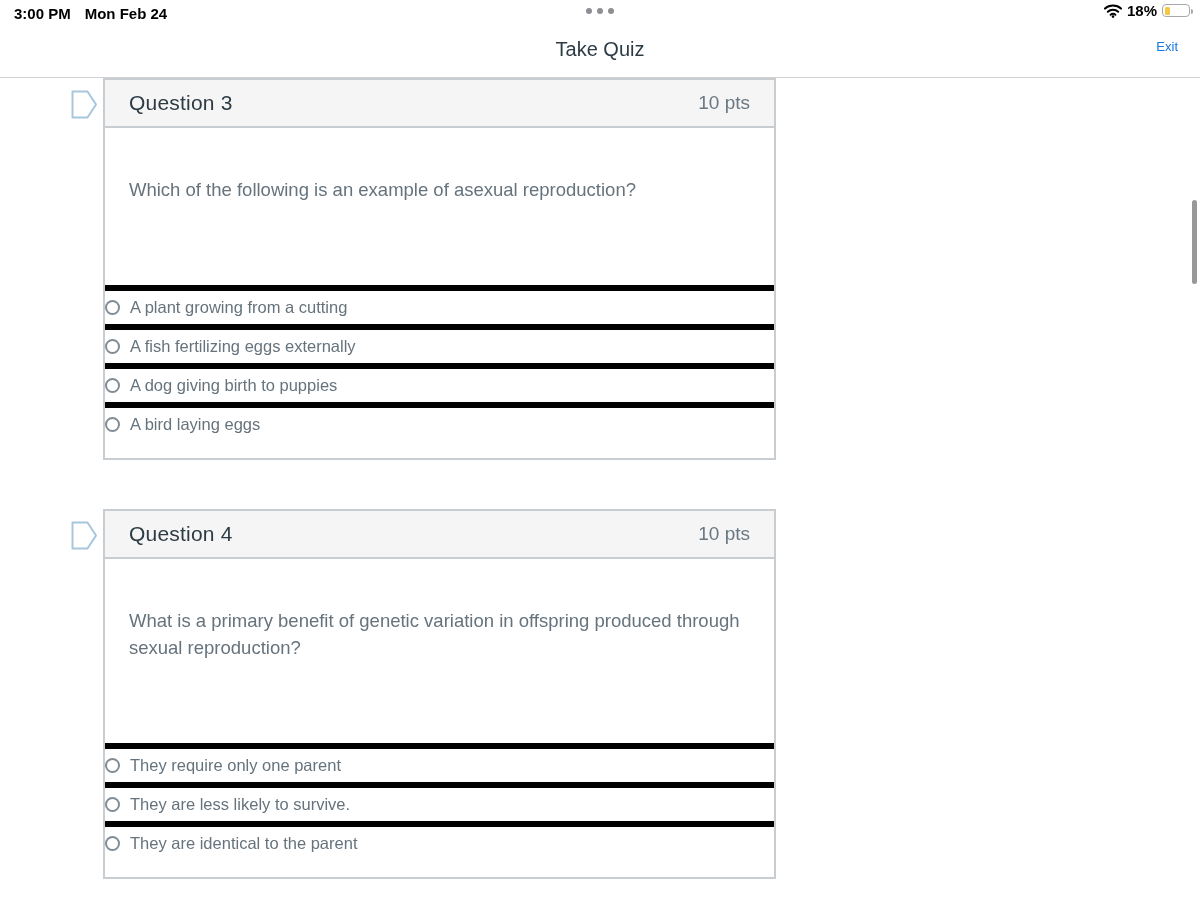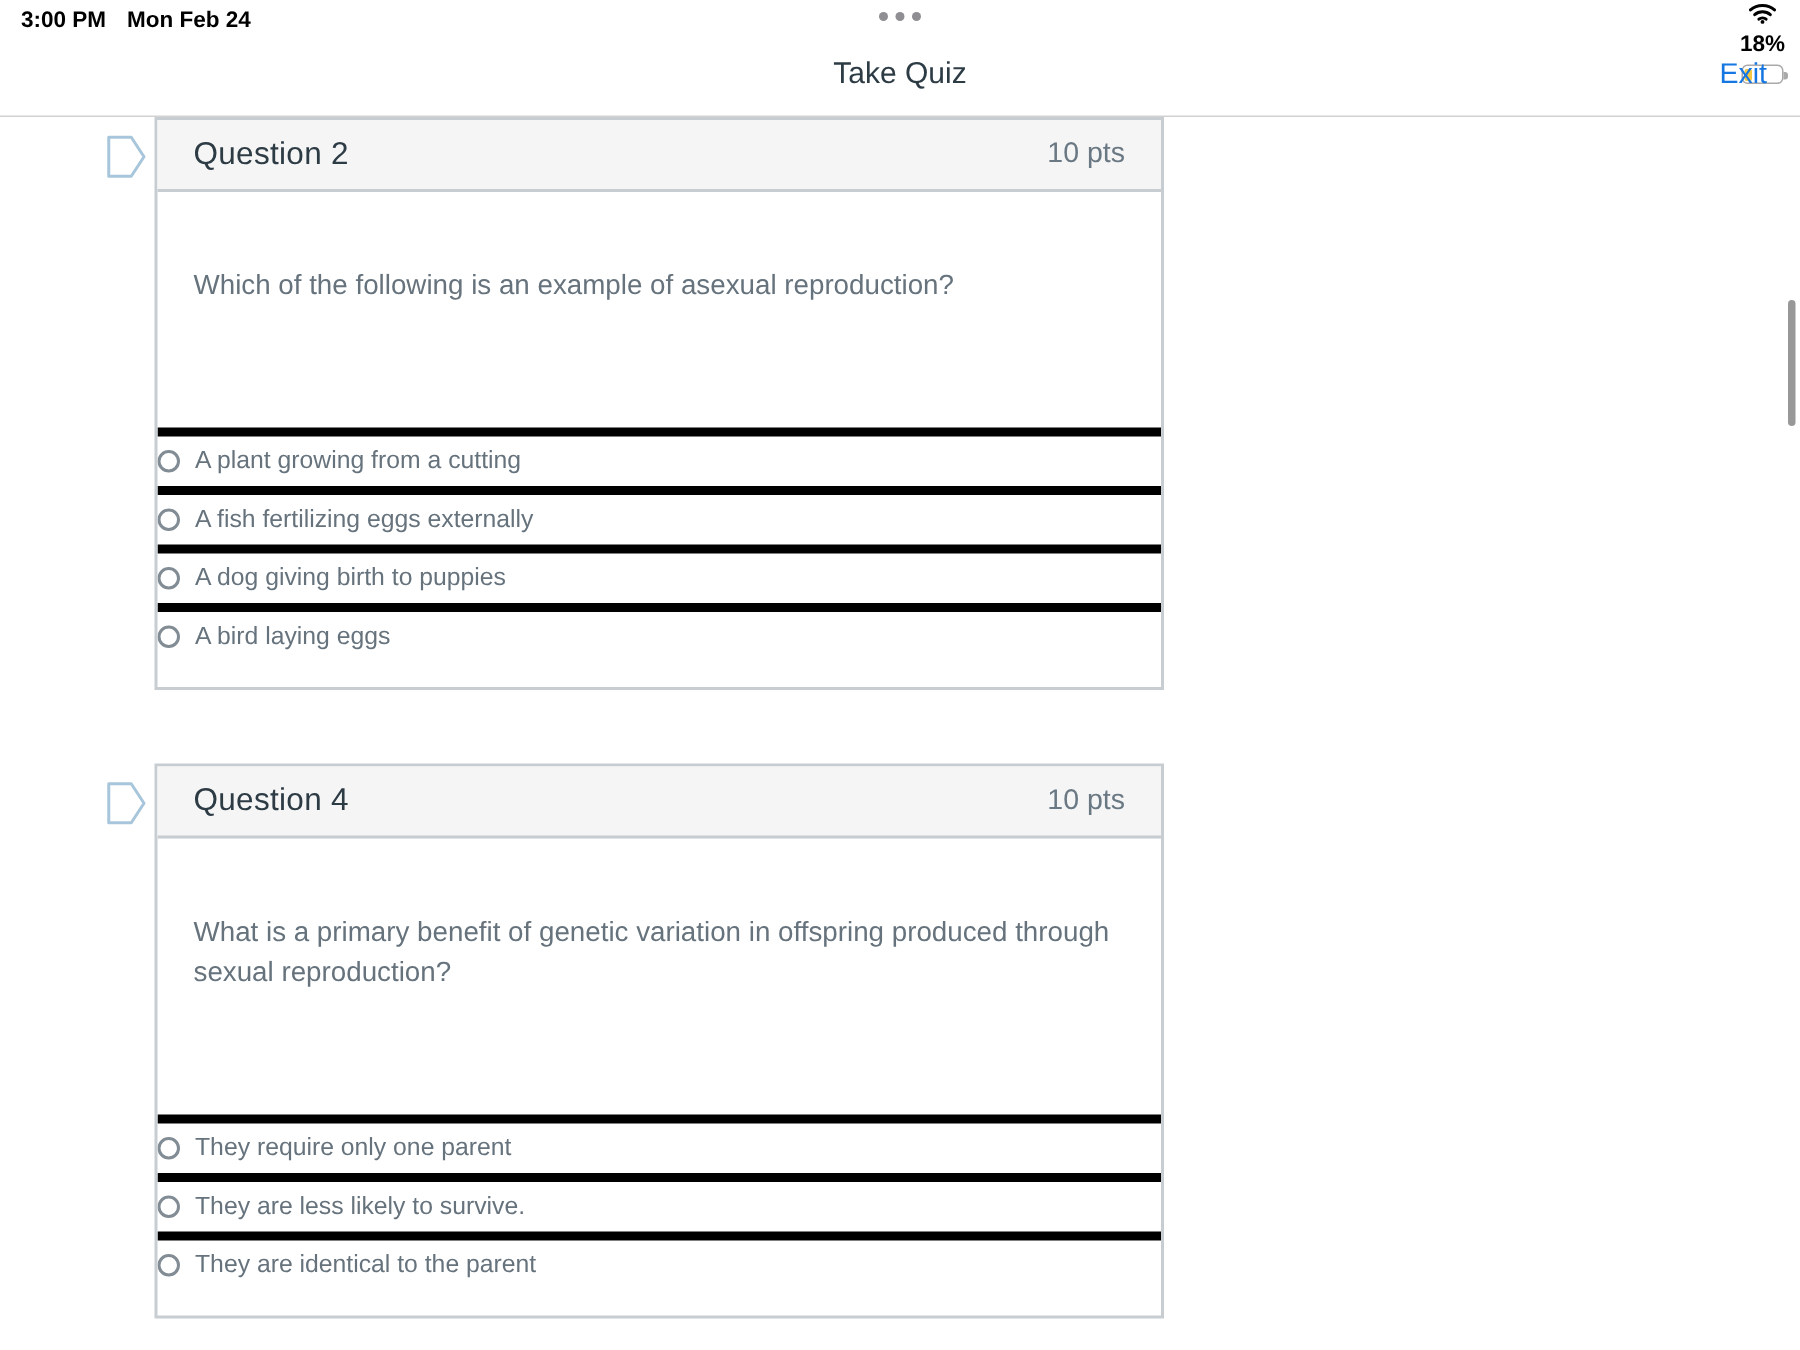--- a/index.html
+++ b/index.html
@@ -12,33 +12,33 @@
 
   .status-bar { position: absolute; top: 0; left: 0; right: 0; height: 24px;
     display: flex; align-items: center; padding: 2px 12px 0 14px;
     font-size: 15px; font-weight: 700; color: #000; }
   .status-left { display: flex; gap: 14px; align-items: center; }
   .status-center { position: absolute; left: 0; right: 0; top: 8px;
     display: flex; justify-content: center; gap: 5px; pointer-events: none; }
   .status-center span { width: 6px; height: 6px; border-radius: 50%; background: #8e8e93;
     pointer-events: auto; }
   .status-right { position: absolute; right: 10px; top: 2px; display: flex;
-    align-items: center; gap: 5px; flex-direction: column; }
+    align-items: center; gap: 5px; }
   .wifi-icon svg { display: block; }
   .battery { position: relative; width: 28px; height: 13px;
     border: 1px solid #a9a9a9; border-radius: 4px; }
   .battery .fill { position: absolute; left: 1.5px; top: 1.5px; bottom: 1.5px;
     width: 5px; border-radius: 1.5px; background: #f5c842; }
   .battery .cap { position: absolute; right: -4px; top: 3.5px; width: 2.5px; height: 5px;
     background: #a9a9a9; border-radius: 0 2px 2px 0; }
 
   .nav-row { position: absolute; top: 24px; left: 0; right: 0; height: 53px; }
   .nav-title { position: absolute; left: 0; right: 0; top: 14px; text-align: center;
     font-size: 20px; font-weight: 400; color: #2d3b45; }
-  .exit-btn { position: absolute; right: 22px; top: 15px; font-size: 19px;
+  .exit-btn { position: absolute; right: 22px; top: 15px; font-size: 13px;
     color: #1677e2; background: none; border: none; cursor: pointer;
     font-family: "Liberation Sans", sans-serif; }
 
   
   .content { position: absolute; top: 78px; left: 0; width: 1200px; height: 822px; }
   .question-card { position: relative; margin-left: 103px; width: 673px;
     border: 2px solid #c7cdd1; background: #fff; }
   .card-q3 { margin-top: 0; }
   .card-q4 { margin-top: 49px; }
 
@@ -103,21 +103,21 @@
 
 <main class="content">
 
   <section class="question-card card-q3">
     <button class="flag-btn" aria-label="flag question">
       <svg width="27" height="29" viewBox="0 0 27 29">
         <path d="M1.5 1.5 H16.5 L25 14.5 L16.5 27.5 H1.5 Z" fill="#fff" stroke="#a7c6db" stroke-width="2" stroke-linejoin="round"></path>
       </svg>
     </button>
     <div class="card-header">
-      <span class="q-title">Question 2</span>
+      <span class="q-title">Question 3</span>
       <span class="q-pts">10 pts</span>
     </div>
     <div class="card-body">
       <p class="q-prompt">Which of the following is an example of asexual reproduction?</p>
       <div class="options">
         <div class="option-row">
           <span class="radio"></span>
           <span class="option-label">A plant growing from a cutting</span>
         </div>
         <div class="option-row">

